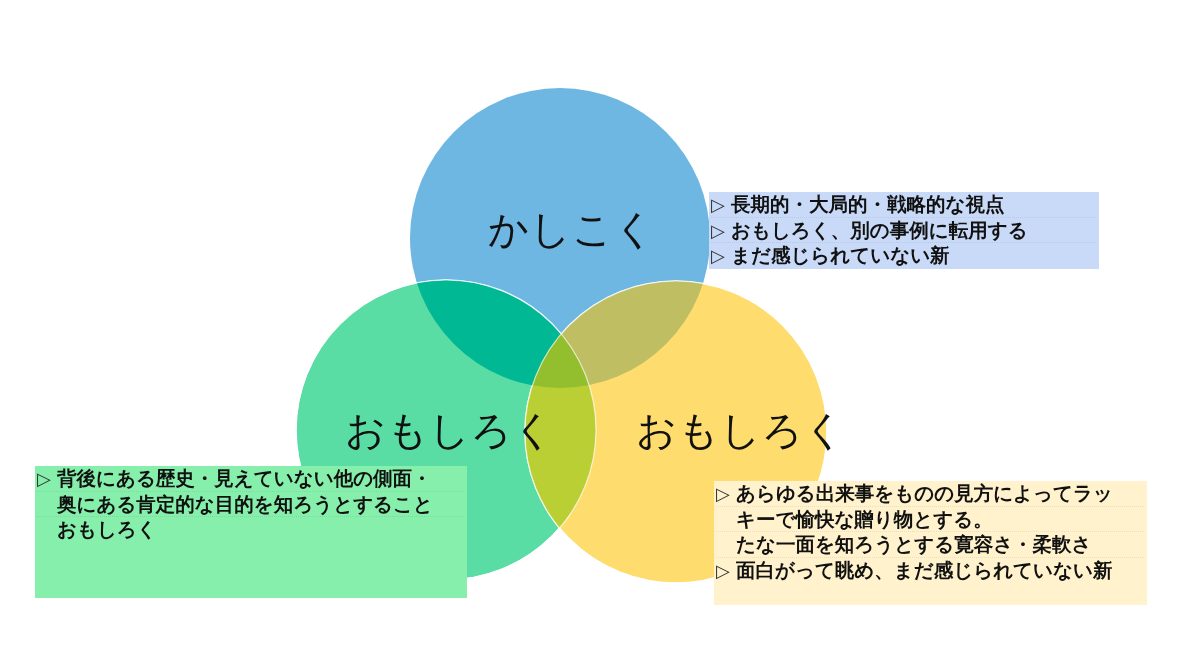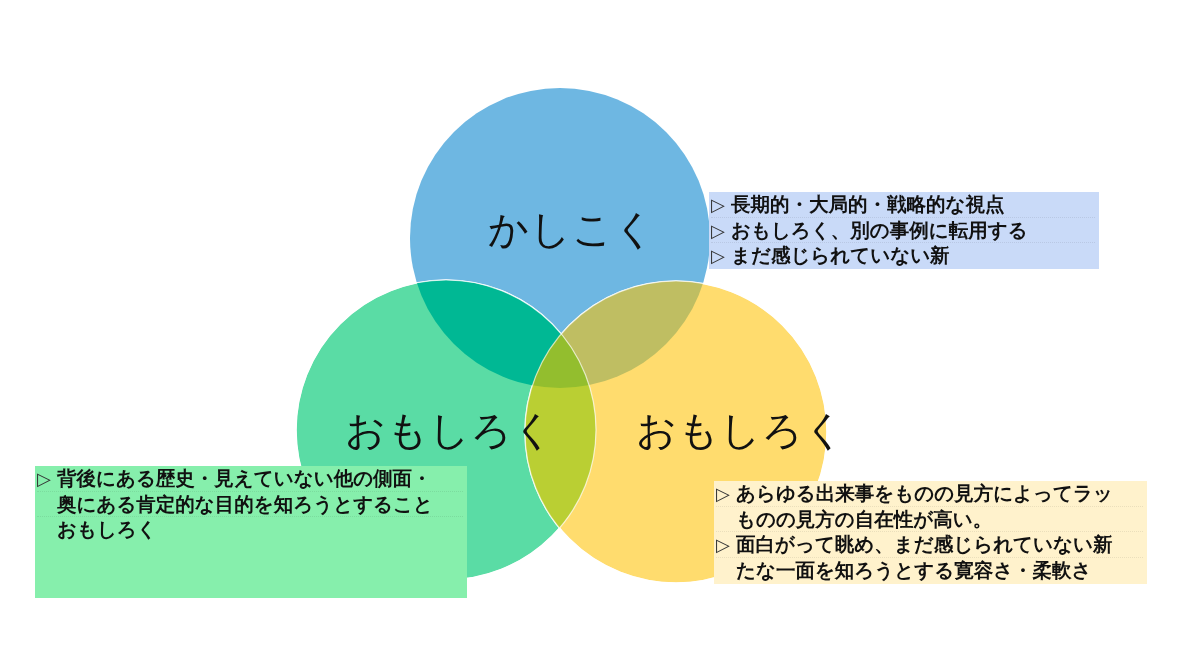--- a/index.html
+++ b/index.html
@@ -115,26 +115,26 @@
     <span class="bullet">▷</span><span>背後にある歴史・見えていない他の側面・</span>
   </div>
   <div class="text-line">
     <span class="indent"></span><span>奥にある肯定的な目的を知ろうとすること</span>
   </div>
   <div class="text-line">
     <span class="indent"></span><span>おもしろく</span>
   </div>
 </div>
 
-<div class="text-box" style="left:714px; top:481px; width:433px; height:103px; background:#FFF2CC; padding-left:2px;">
+<div class="text-box" style="left:714px; top:481px; width:433px; height:124px; background:#FFF2CC; padding-left:2px;">
   <div class="text-line">
     <span class="bullet">▷</span><span>あらゆる出来事をものの見方によってラッ</span>
   </div>
   <div class="text-line">
-    <span class="indent"></span><span>ものの見方の自在性が高い。</span>
+    <span class="indent"></span><span>キーで愉快な贈り物とする。</span>
+  </div>
+  <div class="text-line">
+    <span class="indent"></span><span>たな一面を知ろうとする寛容さ・柔軟さ</span>
   </div>
   <div class="text-line">
     <span class="bullet">▷</span><span>面白がって眺め、まだ感じられていない新</span>
   </div>
-  <div class="text-line">
-    <span class="indent"></span><span>たな一面を知ろうとする寛容さ・柔軟さ</span>
-  </div>
 </div>
 
 </body></html>

